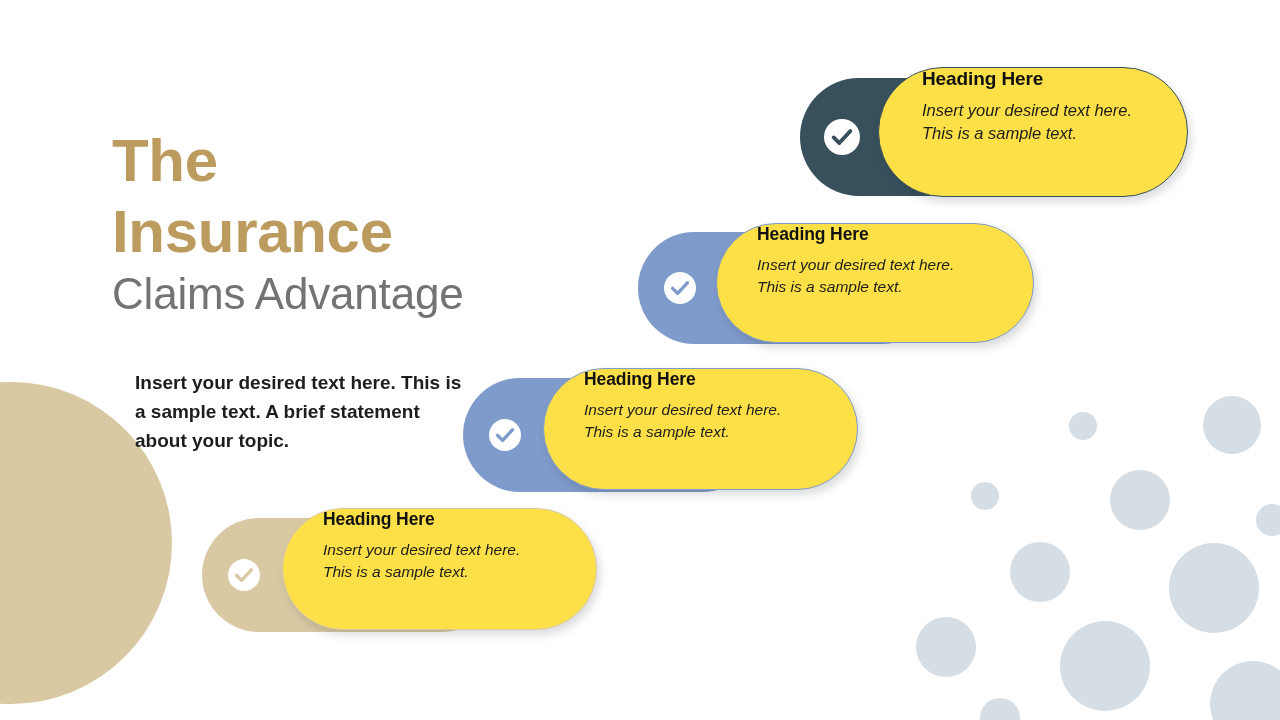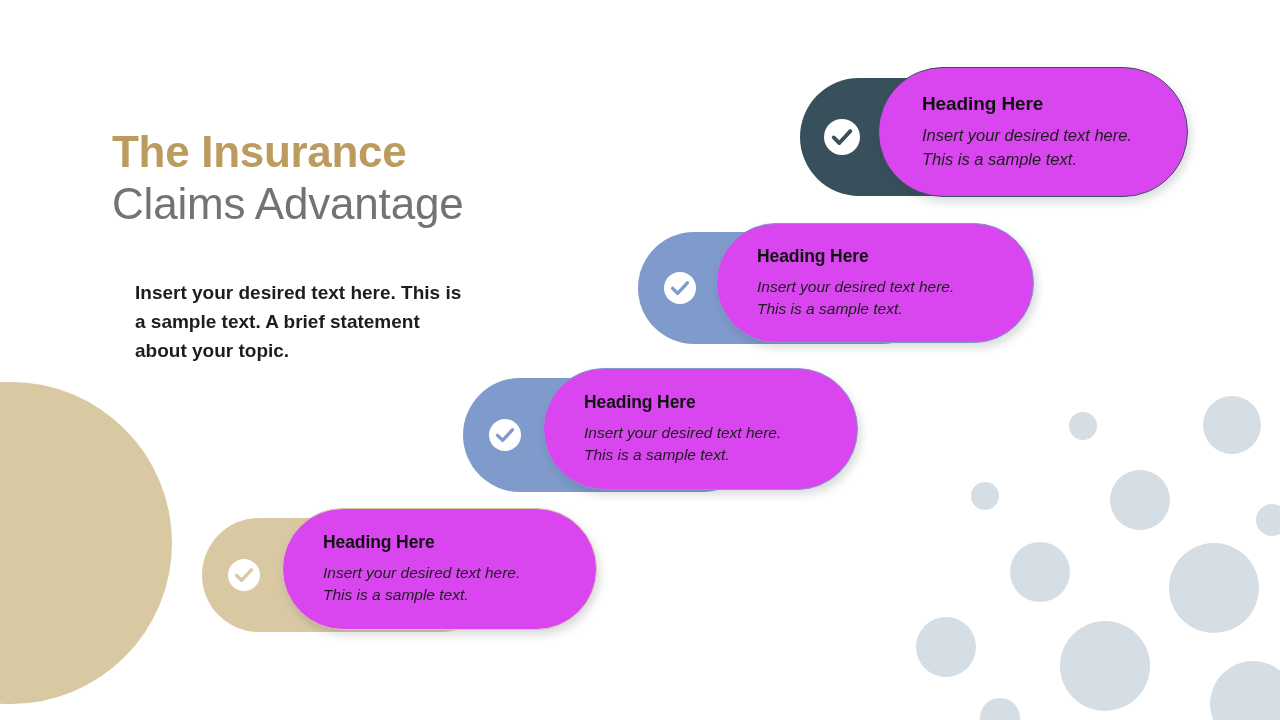--- a/index.html
+++ b/index.html
@@ -46,21 +46,21 @@
     font-size:13.5px;
     letter-spacing:2.6px;
     color:#2c2c2c;
     font-weight:400;
     white-space:nowrap;
   }
   .title-block {
     margin-top:18px;
   }
   .title-line1 {
-    font-size:44px;
+    font-size:60px;
     font-weight:700;
     color:#BC9C5E;
     line-height:1.18;
     letter-spacing:-0.3px;
   }
   .title-line2 {
     font-size:44px;
     font-weight:400;
     color:#737373;
     line-height:1.18;
@@ -94,28 +94,28 @@
     display:flex;
     align-items:center;
     justify-content:center;
     border-radius:50%;
     background:#ffffff;
   }
   .check-wrap svg { display:block; }
 
   .panel {
     position:absolute;
-    background:#d946ef;
+    background:#fde047;
     border-radius:999px;
     border-style:solid;
     border-width:1.6px;
     box-shadow:3px 5px 9px rgba(40,50,60,0.17);
     display:flex;
     flex-direction:column;
-    justify-content:center;
+    justify-content:flex-start;
   }
   .panel-heading {
     font-weight:700;
     color:#111111;
     letter-spacing:-0.1px;
   }
   .panel-body {
     color:#1d1d1d;
     font-weight:400;
     font-style:italic;

